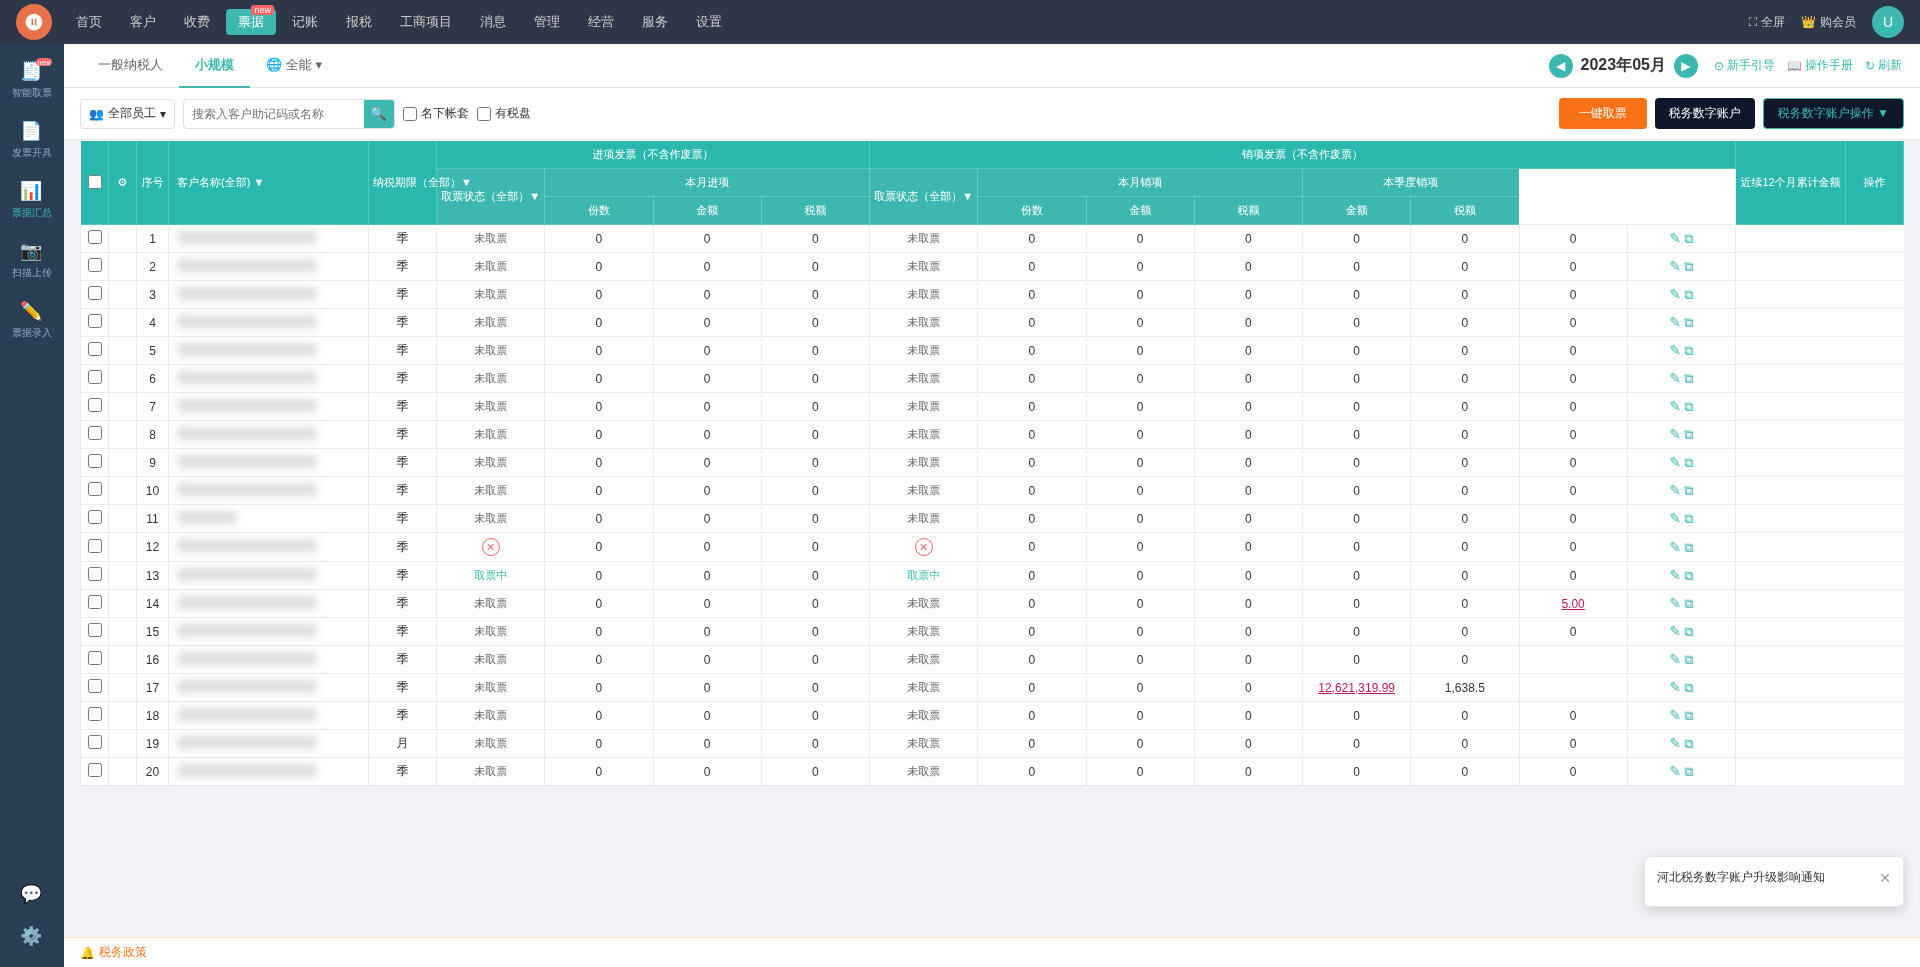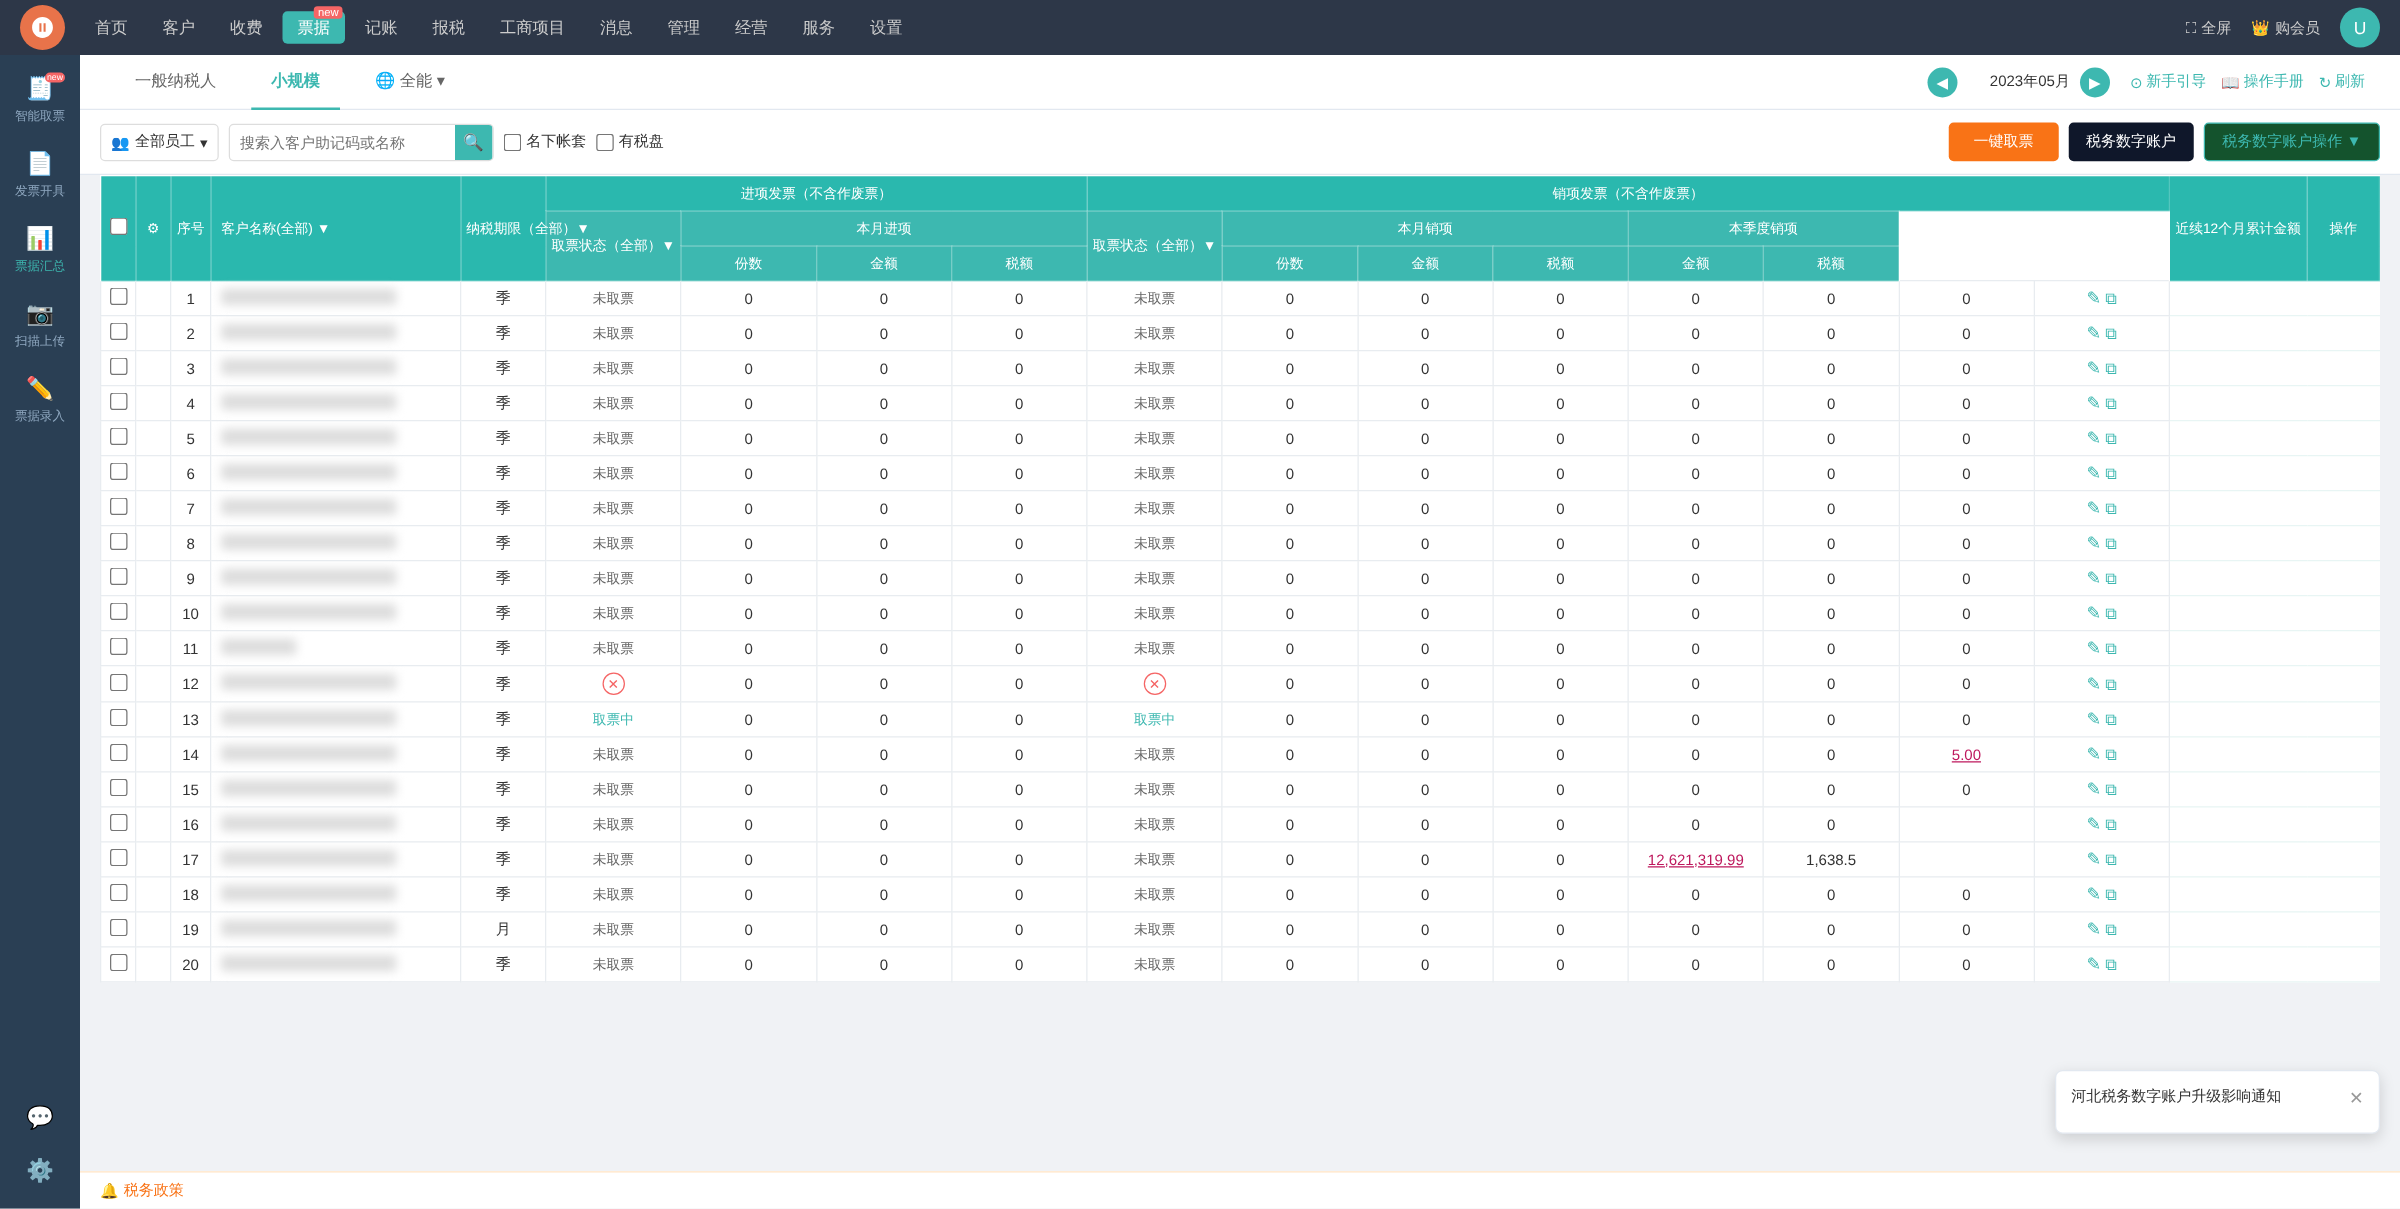--- a/index.html
+++ b/index.html
@@ -21,40 +21,40 @@
     .sidebar { width: 64px; background: #2a3f54; display: flex; flex-direction: column; align-items: center; padding-top: 8px; gap: 4px; flex-shrink: 0; }
     .sidebar-item { width: 56px; display: flex; flex-direction: column; align-items: center; padding: 8px 4px; cursor: pointer; border-radius: 6px; color: #8fa8c0; font-size: 10px; gap: 4px; position: relative; }
     .sidebar-item.active { color: #3db8b0; }
     .sidebar-item .s-icon { font-size: 18px; }
     .sidebar-item .new-dot { position: absolute; top: 6px; right: 8px; width: 16px; height: 8px; background: #f56565; border-radius: 4px; font-size: 7px; color: #fff; display: flex; align-items: center; justify-content: center; }
 
     
     .main { flex: 1; display: flex; flex-direction: column; background: #f0f2f5; overflow: hidden; }
 
     
-    .sub-tabs { background: #fff; border-bottom: 1px solid #e2e8f0; padding: 0 28px; display: flex; align-items: center; height: 44px; gap: 12px; }
+    .sub-tabs { background: #fff; border-bottom: 1px solid #e2e8f0; padding: 0 18px; display: flex; align-items: center; height: 44px; gap: 0; }
     .sub-tab { padding: 12px 16px; cursor: pointer; color: #666; font-size: 13px; border-bottom: 2px solid transparent; margin-bottom: -1px; white-space: nowrap; }
     .sub-tab.active { color: #3db8b0; border-bottom: 2px solid #3db8b0; font-weight: 600; }
     .month-nav { display: flex; align-items: center; gap: 8px; }
     .month-nav .arrow-btn { width: 24px; height: 24px; border-radius: 50%; background: #3db8b0; color: #fff; border: none; cursor: pointer; display: flex; align-items: center; justify-content: center; font-size: 12px; }
-    .month-display { font-size: 12px; font-weight: 400; color: #333; margin-left: 18px; }
+    .month-display { font-size: 16px; font-weight: 700; color: #333; }
     .action-links { display: flex; align-items: center; gap: 12px; color: #3db8b0; font-size: 12px; cursor: pointer; }
     .action-links span { display: flex; align-items: center; gap: 3px; }
 
     
     .toolbar { background: #fff; padding: 10px 16px; display: flex; align-items: center; gap: 8px; border-bottom: 1px solid #e2e8f0; }
     .filter-select { height: 30px; border: 1px solid #ddd; border-radius: 4px; padding: 0 8px; font-size: 12px; color: #333; background: #fff; display: flex; align-items: center; gap: 4px; cursor: pointer; }
     .search-input-wrap { display: flex; align-items: center; height: 30px; border: 1px solid #ddd; border-radius: 4px; overflow: hidden; }
     .search-input-wrap input { border: none; outline: none; padding: 0 8px; font-size: 12px; width: 180px; }
     .search-btn { width: 30px; height: 30px; background: #3db8b0; border: none; cursor: pointer; display: flex; align-items: center; justify-content: center; color: #fff; }
     .checkbox-label { display: flex; align-items: center; gap: 4px; font-size: 12px; color: #333; cursor: pointer; }
     .toolbar-right { margin-left: auto; display: flex; gap: 8px; }
     .btn-orange { background: #f97316; color: #fff; border: none; border-radius: 4px; padding: 6px 20px; font-size: 12px; cursor: pointer; white-space: nowrap; }
     .btn-teal { background: #0f172a; color: #fff; border: none; border-radius: 4px; padding: 6px 14px; font-size: 12px; cursor: pointer; white-space: nowrap; }
-    .btn-teal-outline { background: #14532d; color: #3db8b0; border: 1px solid #3db8b0; border-radius: 4px; padding: 6px 14px; font-size: 12px; cursor: pointer; white-space: nowrap; display: flex; align-items: center; gap: 4px; }
+    .btn-teal-outline { background: #0f172a; color: #3db8b0; border: 1px solid #3db8b0; border-radius: 4px; padding: 6px 14px; font-size: 12px; cursor: pointer; white-space: nowrap; display: flex; align-items: center; gap: 4px; }
 
     
     .table-container { flex: 1; overflow: auto; padding: 0 16px 16px; position: relative; }
     table { width: 100%; border-collapse: collapse; background: #fff; table-layout: fixed; }
     thead tr { background: #3db8b0; color: #fff; }
     thead th { padding: 6px 4px; text-align: center; font-size: 11px; font-weight: 500; border: 1px solid rgba(255,255,255,0.2); white-space: nowrap; }
     .sub-header { background: #3db8b0; }
     .group-header { background: #2ab8ae; }
     tbody tr { border-bottom: 1px solid #e8f5f4; }
     tbody td { padding: 5px 4px; text-align: center; font-size: 12px; color: #333; border: 1px solid #e8ecf0; }

